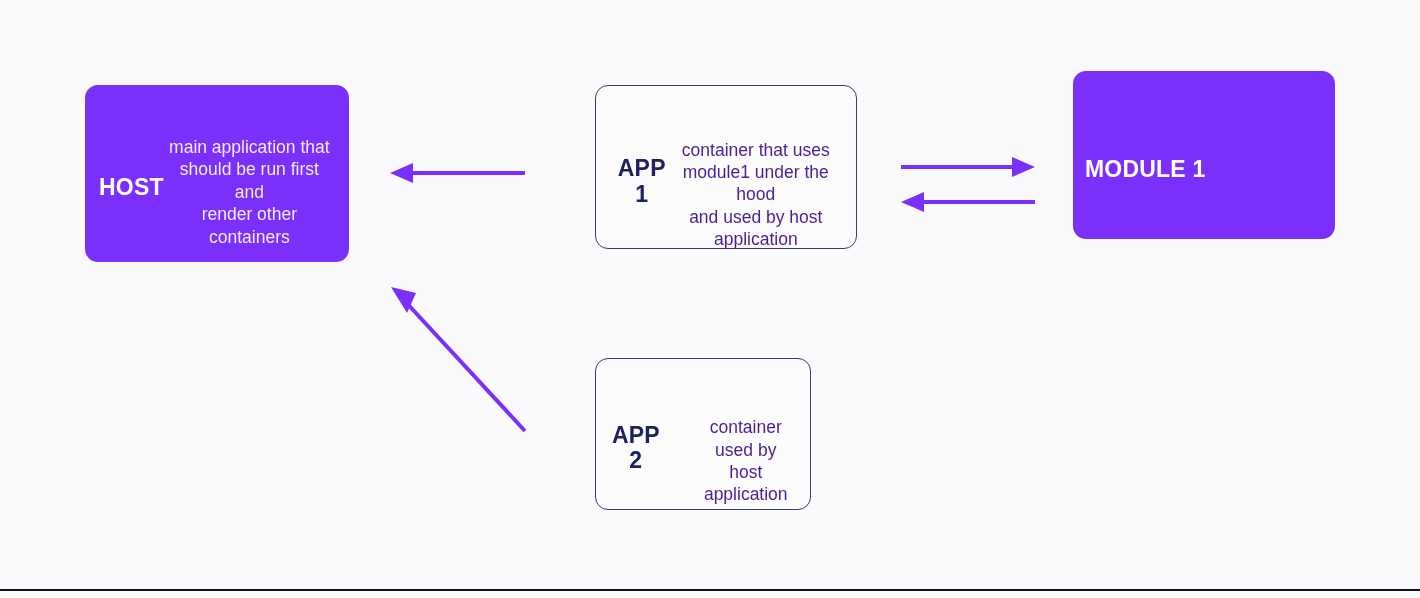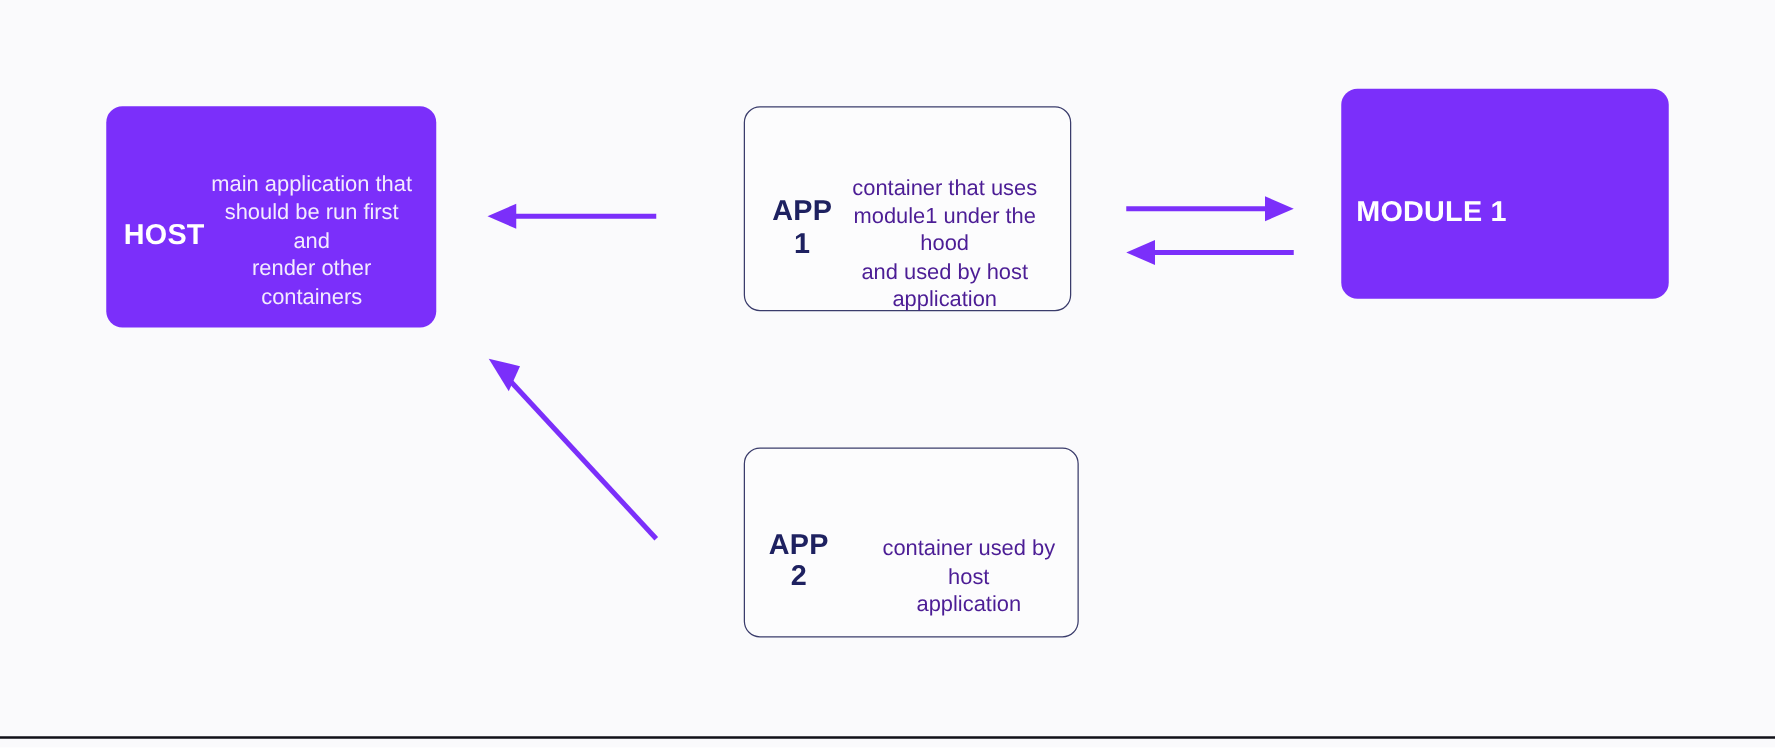--- a/index.html
+++ b/index.html
@@ -80,21 +80,21 @@
   }
   #node-app1 .desc { margin-top: 26px; }
 
   #node-module1 {
     left: 1073px; top: 71px; width: 262px;  height: 168px;
     padding: 29px 12px 0 12px;
   }
   #node-module1 .desc { margin-top: 26px; }
 
   #node-app2 {
-    left: 595px; top: 358px; width: 268px;  height: 152px;
+    left: 595px; top: 358px; width: 216px;  height: 152px;
     padding: 28px 16px 0 16px;
   }
   #node-app2 .desc { margin-top: 26px; margin-left: 38px; }
 
   .arrow-layer {
     position: absolute;
     left: 0; top: 0;
     width: 1420px;
     height: 598px;
     pointer-events: none;

